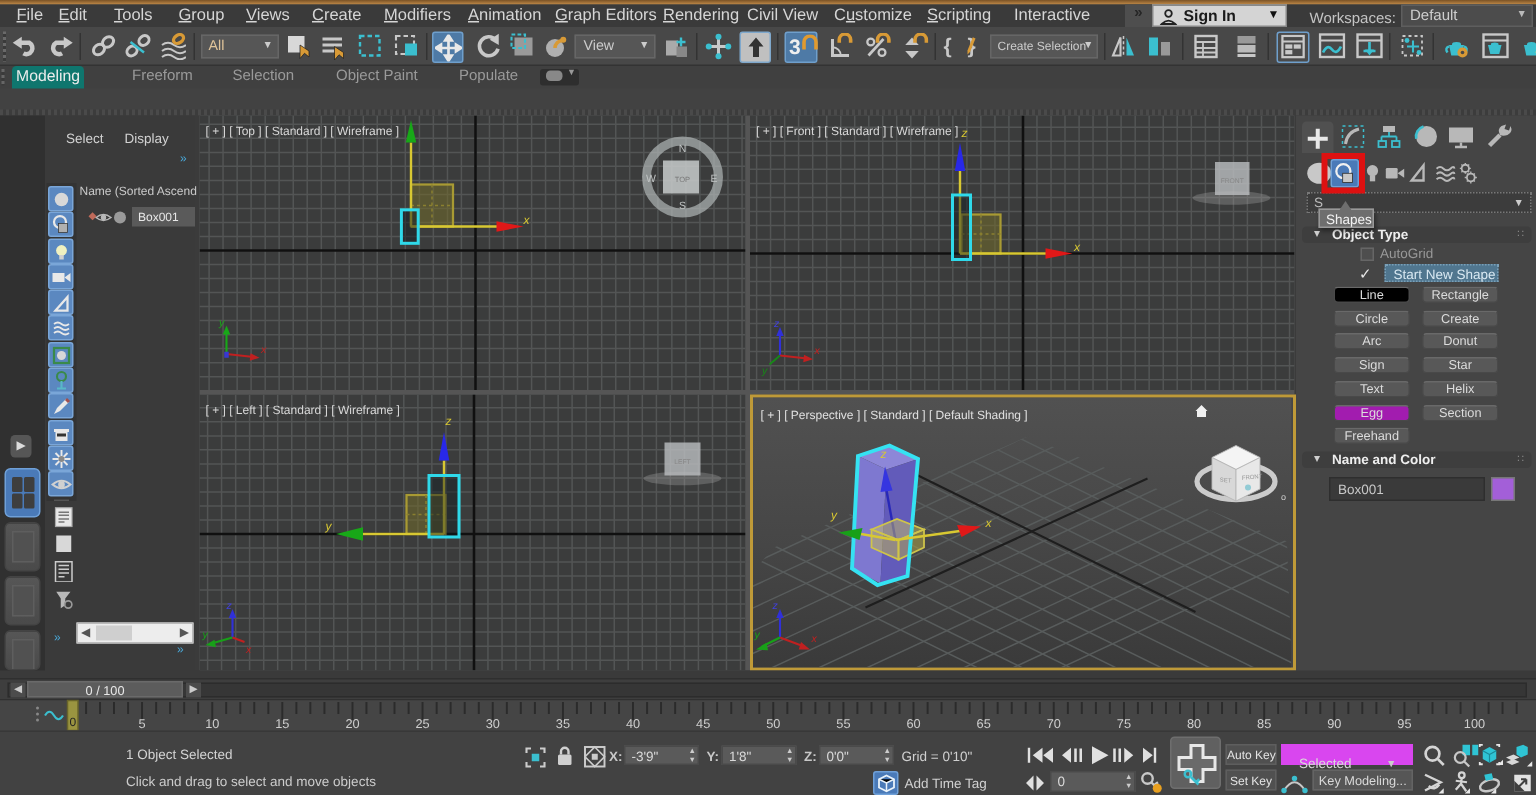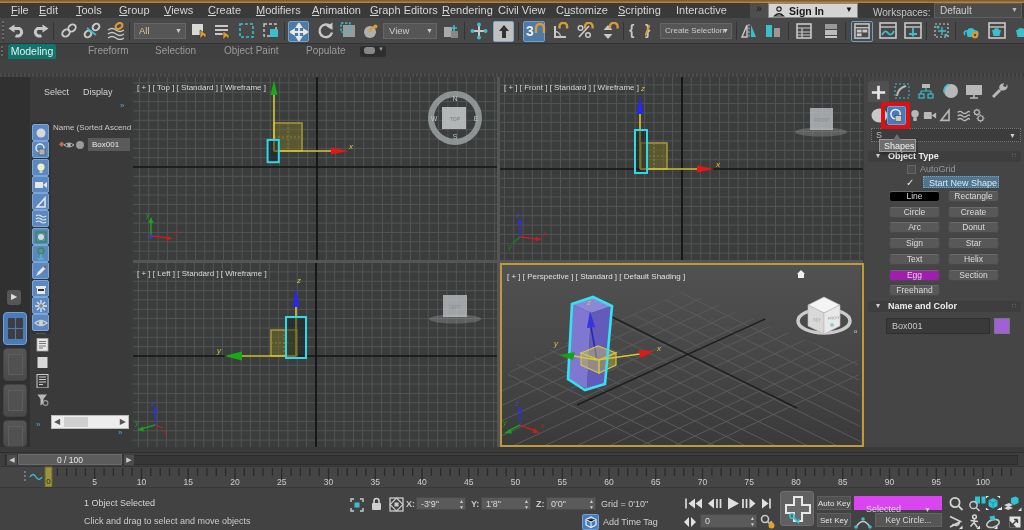--- a/index.html
+++ b/index.html
@@ -1060,21 +1060,21 @@
 <div class="abs" style="left:854px;top:8px;width:88px;height:14px;background:#565656;border:7px solid #d946ef;text-decoration:underline;">
         <span class="abs" style="left:5px;top:1px;font-size:9px;color:#dadada;">Selected</span>
         <span class="abs" style="right:4px;top:3px;font-size:7px;color:#ccc;">▼</span>
       </div>
 <svg class="abs" style="left:854px;top:26px;" width="18" height="16" viewBox="0 0 18 16">
         <path d="M2 13 Q9 2 16 13" stroke="#c8c8c8" stroke-width="1.4" fill="none"></path>
         <circle cx="2" cy="13" r="1.8" fill="#3bbfcf"></circle>
         <circle cx="9" cy="5" r="1.8" fill="#3bbfcf"></circle>
         <circle cx="16" cy="13" r="1.8" fill="#3bbfcf"></circle>
       </svg>
-<div class="abs" style="left:875px;top:25px;width:67px;height:14px;background:#565656;border:1px solid #646464;text-align:center;font-size:8.5px;color:#dadada;line-height:13px;">Key Circle...</div>
+<div class="abs" style="left:875px;top:25px;width:67px;height:14px;background:#565656;border:1px solid #646464;text-align:center;font-size:8.5px;color:#dadada;line-height:13px;">Key Modeling...</div>
 <svg class="abs" style="left:948px;top:8px;" width="74" height="17" viewBox="0 0 74 17">
         <g stroke="#d4d4d4" stroke-width="1.8" fill="none">
           <circle cx="7" cy="6.5" r="4.6"></circle>
           <path d="M10.6 10.1 L14.5 14"></path>
         </g>
         <g fill="#2fc4d4">
           <rect x="27" y="0.5" width="5" height="7"></rect>
           <rect x="33.5" y="0.5" width="4" height="7"></rect>
         </g>
         <g stroke="#c8c8c8" stroke-width="1.5" fill="none">

